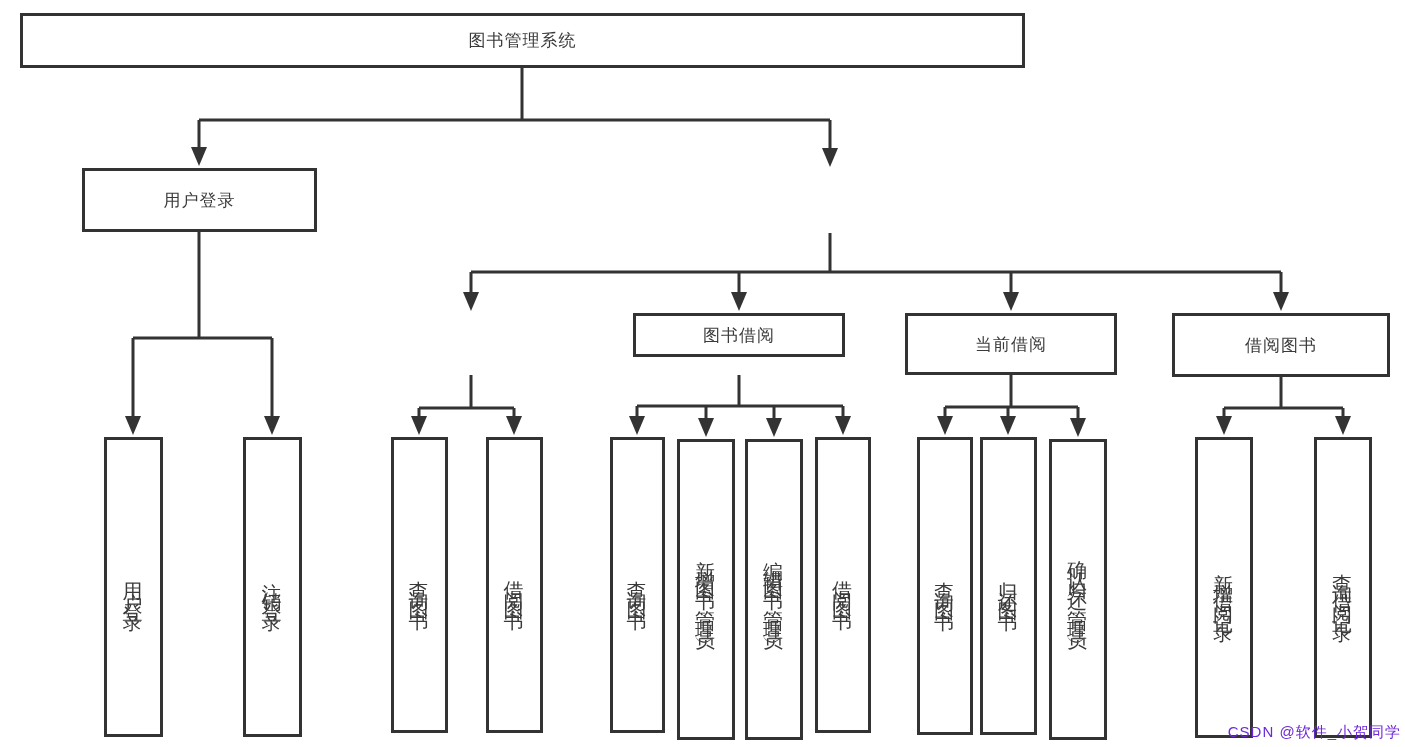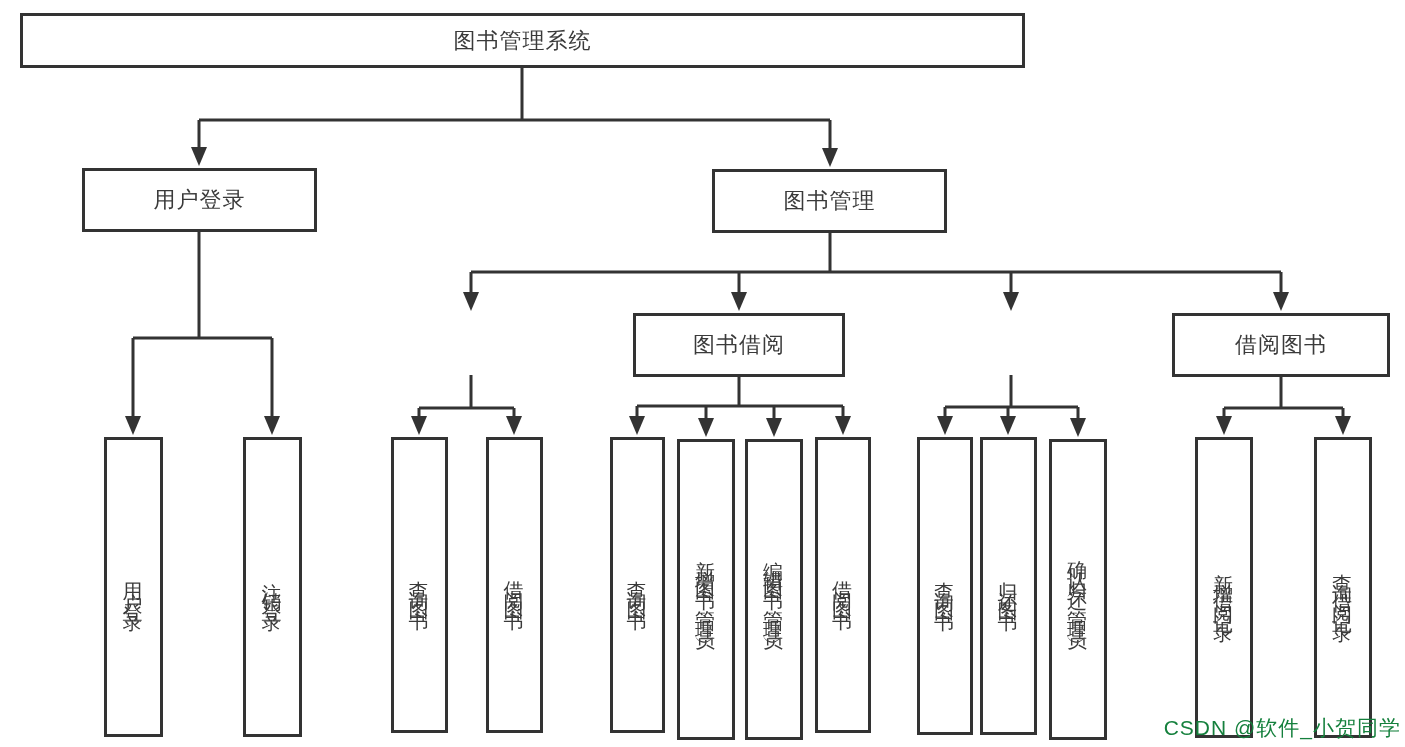--- a/index.html
+++ b/index.html
@@ -25,36 +25,36 @@
     position: absolute;
     box-sizing: border-box;
     border: 3px solid #333333;
     background: #ffffff;
     display: flex;
     align-items: center;
     justify-content: center;
     color: #3a3a3a;
   }
   .hnode span {
-    font-size: 22px;
+    font-size: 17px;
     letter-spacing: 1px;
     white-space: nowrap;
   }
   .vnode span {
     writing-mode: vertical-rl;
     font-size: 20px;
     letter-spacing: 10px;
     white-space: nowrap;
   }
   .watermark {
     position: absolute;
     right: 4px;
     bottom: 5px;
-    font-size: 21px;
-    color: #15803d;
+    font-size: 15px;
+    color: #6d28d9;
     letter-spacing: 1px;
     z-index: 5;
     white-space: nowrap;
   }
 </style>
 </head>
 <body>
 
 <div class="stage">
 
@@ -98,26 +98,26 @@
     </g>
   </svg>
 
   <div class="node hnode" style="left:20px;top:13px;width:1005px;height:55px">
     <span>图书管理系统</span>
   </div>
 
   <div class="node hnode" style="left:82px;top:168px;width:235px;height:64px">
     <span>用户登录</span>
   </div>
-  <div class="node hnode" style="left:712px;top:169px;width:235px;height:64px">
-    <span>图书管理</span>
+
+  <div class="node hnode" style="left:633px;top:313px;width:212px;height:44px">
+    <span>图书借阅</span>
   </div>
-
-  <div class="node hnode" style="left:633px;top:313px;width:212px;height:64px">
-    <span>图书借阅</span>
+  <div class="node hnode" style="left:905px;top:313px;width:212px;height:62px">
+    <span>当前借阅</span>
   </div>
   <div class="node hnode" style="left:1172px;top:313px;width:218px;height:64px">
     <span>借阅图书</span>
   </div>
 
   <div class="node vnode" style="left:104px;top:437px;width:59px;height:300px">
     <span>用户登录</span>
   </div>
   <div class="node vnode" style="left:243px;top:437px;width:59px;height:300px">
     <span>注销登录</span>

